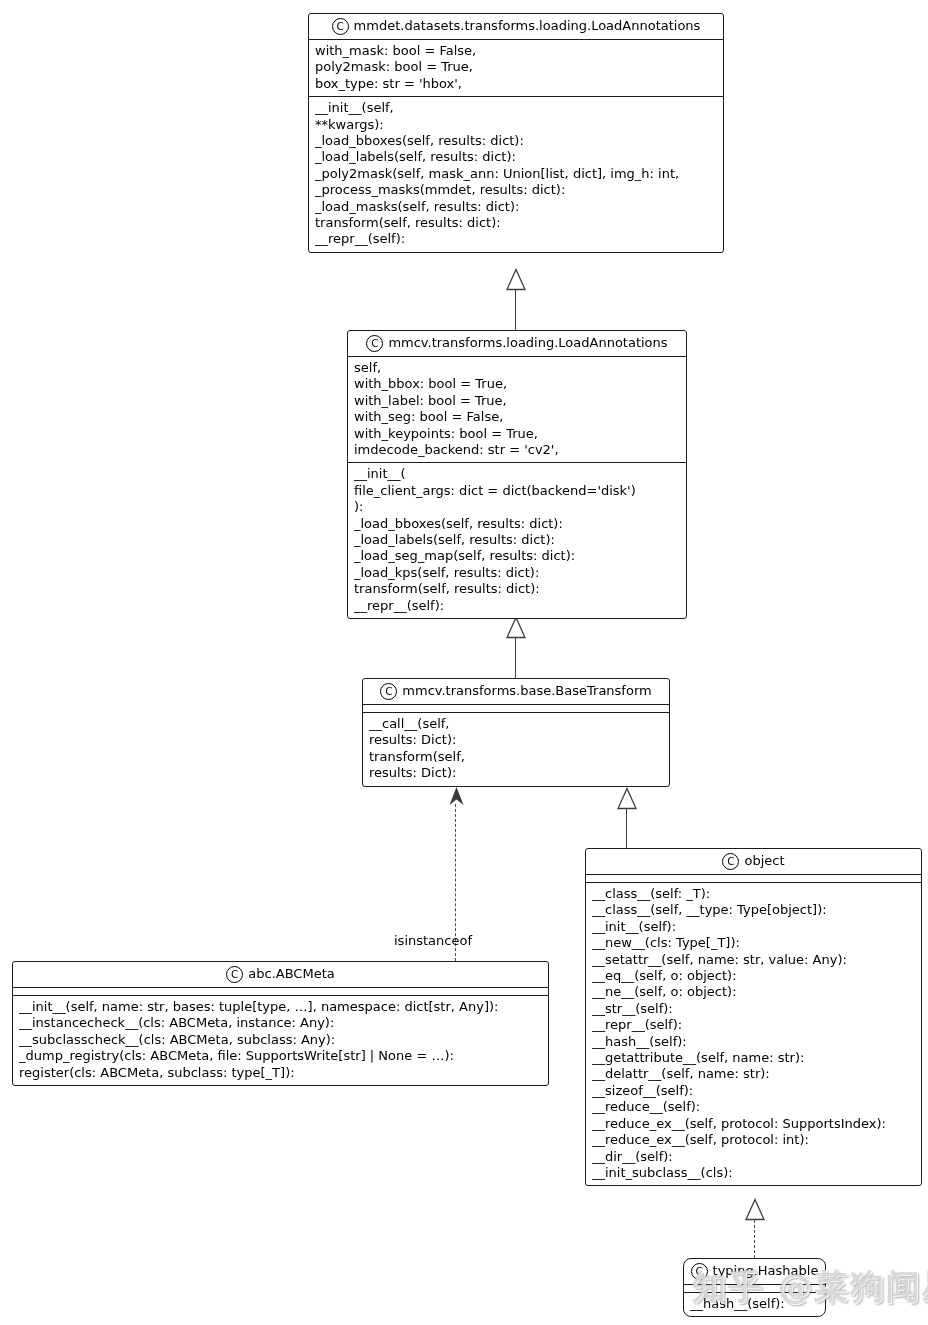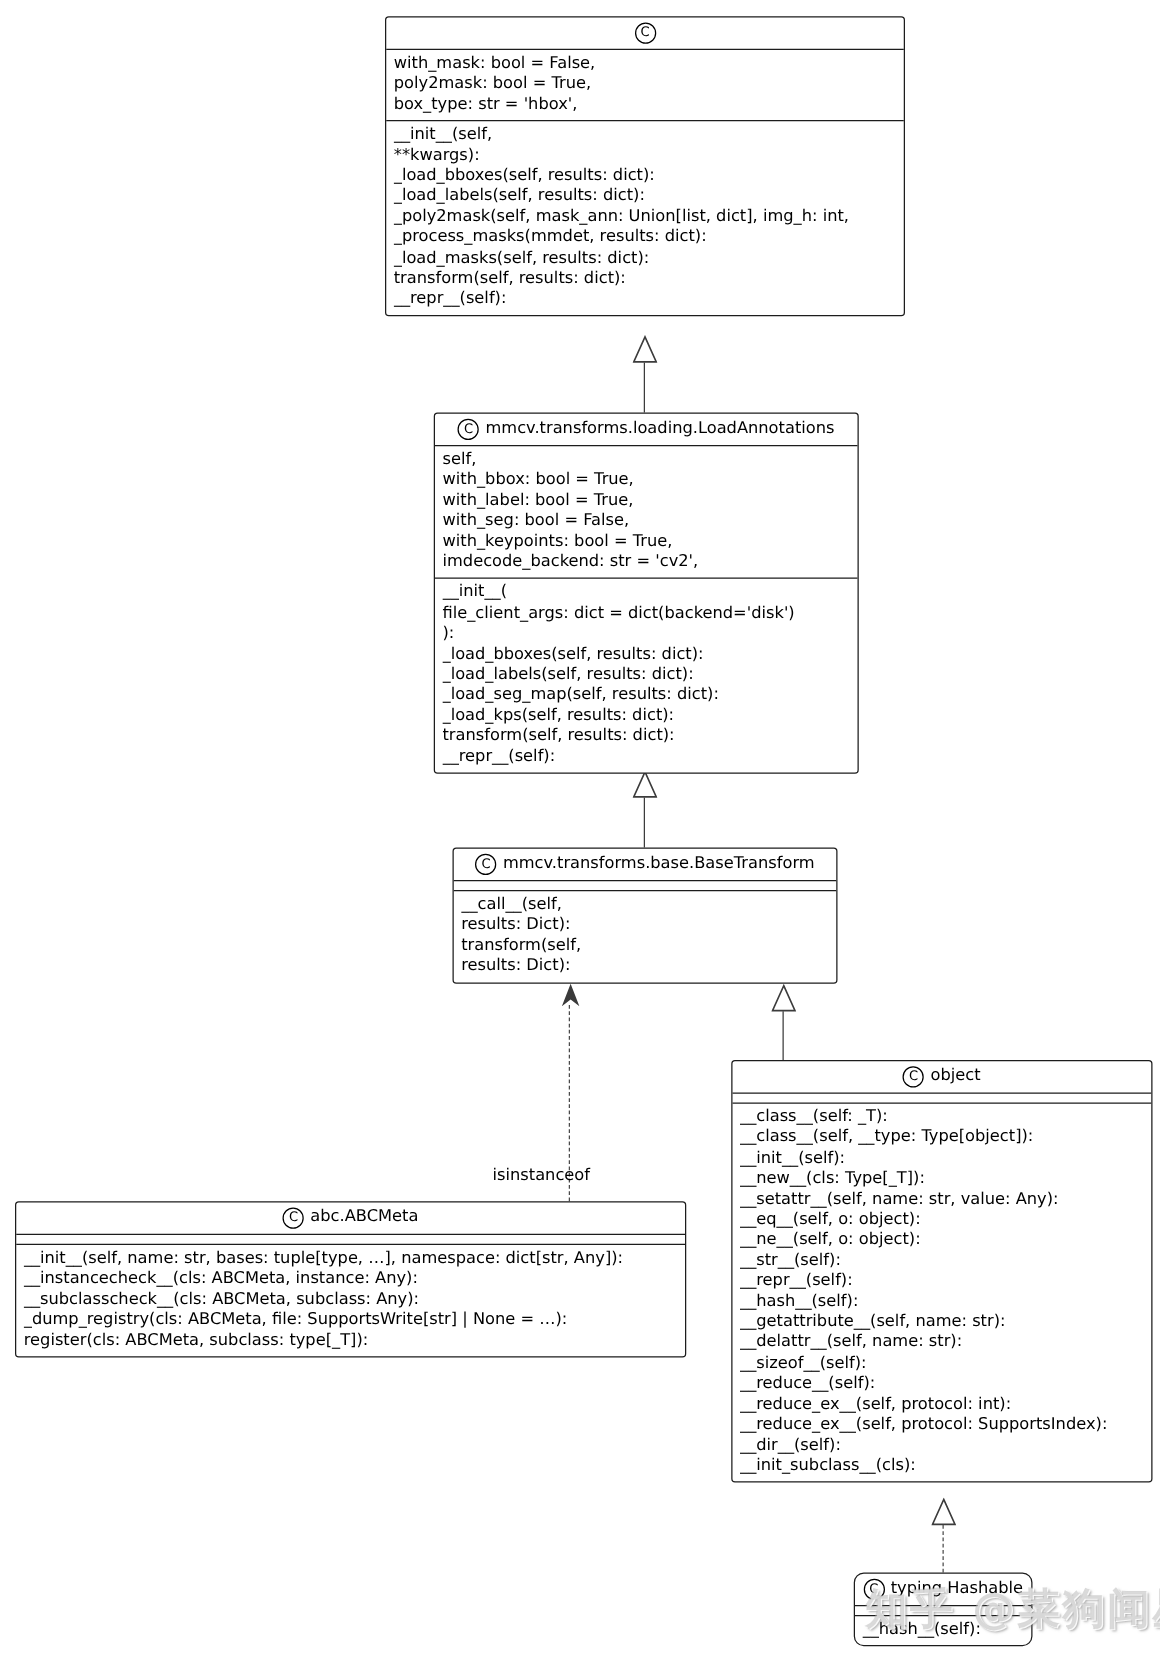--- a/index.html
+++ b/index.html
@@ -63,20 +63,21 @@
   <div>
     <svg class="tri" style="left:745px;top:1198px" width="20" height="23">
         <polygon points="10,1.5 19,21.5 1,21.5" fill="#fff" stroke="#3c3c3c" stroke-width="1.3"></polygon>
       </svg>
     <div class="edge-line dash" style="left:754px;top:1220px;height:38px"></div>
   </div>
 
   <div class="cls" style="left:308px;top:13px;width:416px">
     <div class="hdr">
       <span class="cicon">C</span>
+      <span>mmdet.datasets.transforms.loading.LoadAnnotations</span>
     </div>
     <div class="sect">
         <div class="line">with_mask: bool = False,</div>
         <div class="line">poly2mask: bool = True,</div>
         <div class="line">box_type: str = 'hbox',</div>
       </div>
     <div class="sect">
         <div class="line">__init__(self,</div>
         <div class="line">**kwargs):</div>
         <div class="line">_load_bboxes(self, results: dict):</div>
@@ -143,22 +144,22 @@
         <div class="line">__setattr__(self, name: str, value: Any):</div>
         <div class="line">__eq__(self, o: object):</div>
         <div class="line">__ne__(self, o: object):</div>
         <div class="line">__str__(self):</div>
         <div class="line">__repr__(self):</div>
         <div class="line">__hash__(self):</div>
         <div class="line">__getattribute__(self, name: str):</div>
         <div class="line">__delattr__(self, name: str):</div>
         <div class="line">__sizeof__(self):</div>
         <div class="line">__reduce__(self):</div>
+        <div class="line">__reduce_ex__(self, protocol: SupportsIndex):</div>
         <div class="line">__reduce_ex__(self, protocol: int):</div>
-        <div class="line">__reduce_ex__(self, protocol: SupportsIndex):</div>
         <div class="line">__dir__(self):</div>
         <div class="line">__init_subclass__(cls):</div>
       </div>
   </div>
 
   <div class="cls" style="left:12px;top:961px;width:537px">
     <div class="hdr">
       <span class="cicon">C</span>
       <span>abc.ABCMeta</span>
     </div>

